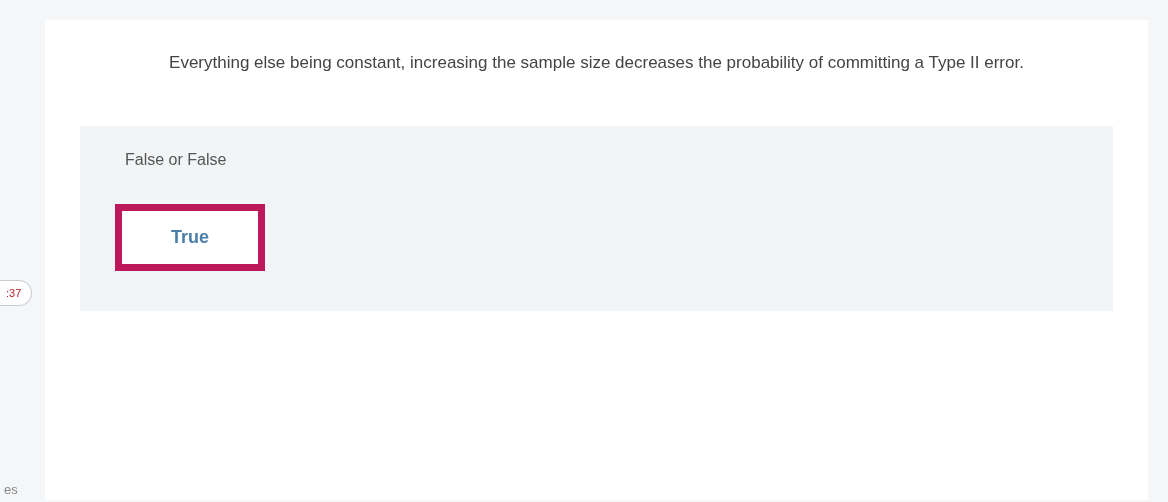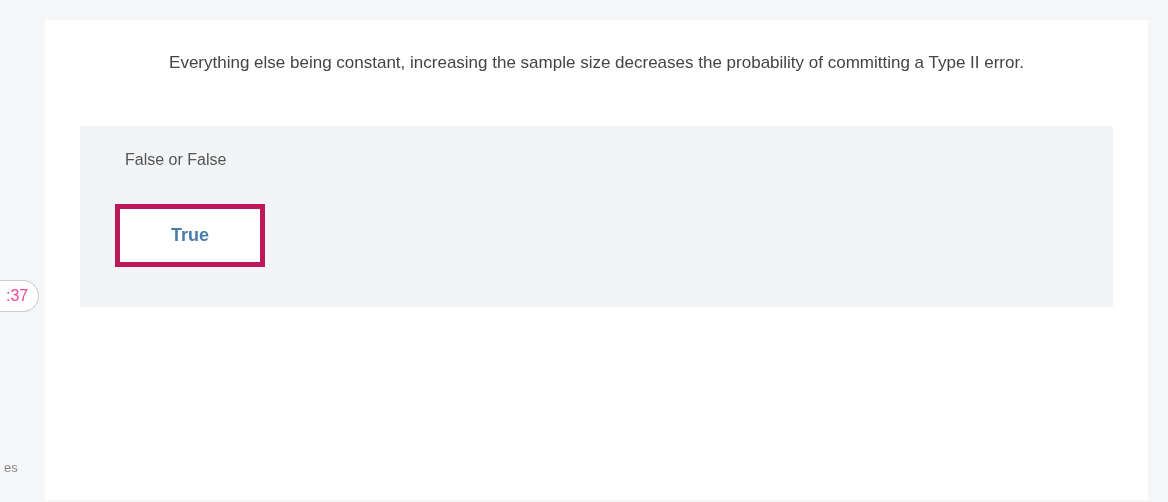--- a/index.html
+++ b/index.html
@@ -46,46 +46,46 @@
       margin-bottom: 35px;
       margin-left: 15px;
     }
     .answer-buttons {
       display: flex;
       gap: 35px;
       margin-left: 5px;
     }
     .answer-btn {
       background: #ffffff;
-      border: 5px solid #be185d;
+      border: 7px solid #be185d;
       color: #4a7da8;
       font-size: 18px;
       font-weight: bold;
       padding: 16px 0;
       width: 150px;
       text-align: center;
       cursor: pointer;
       font-family: inherit;
     }
     .side-badge {
       position: absolute;
       left: 0;
       top: 280px;
       background: #ffffff;
       border: 1px solid #c8cdd2;
       border-left: none;
       border-radius: 0 16px 16px 0;
       padding: 6px 10px 6px 6px;
-      font-size: 16px;
-      color: #ec4899;
+      font-size: 11px;
+      color: #b91c1c;
     }
     .side-label {
       position: absolute;
       left: 0;
-      top: 460px;
+      top: 482px;
       font-size: 13px;
       color: #888;
       padding-left: 4px;
     }
   </style>
 </head>
 <body>
 
 <div class="main-card">
   <p class="question-text">Everything else being constant, increasing the sample size decreases the probability of committing a Type II error.</p>

